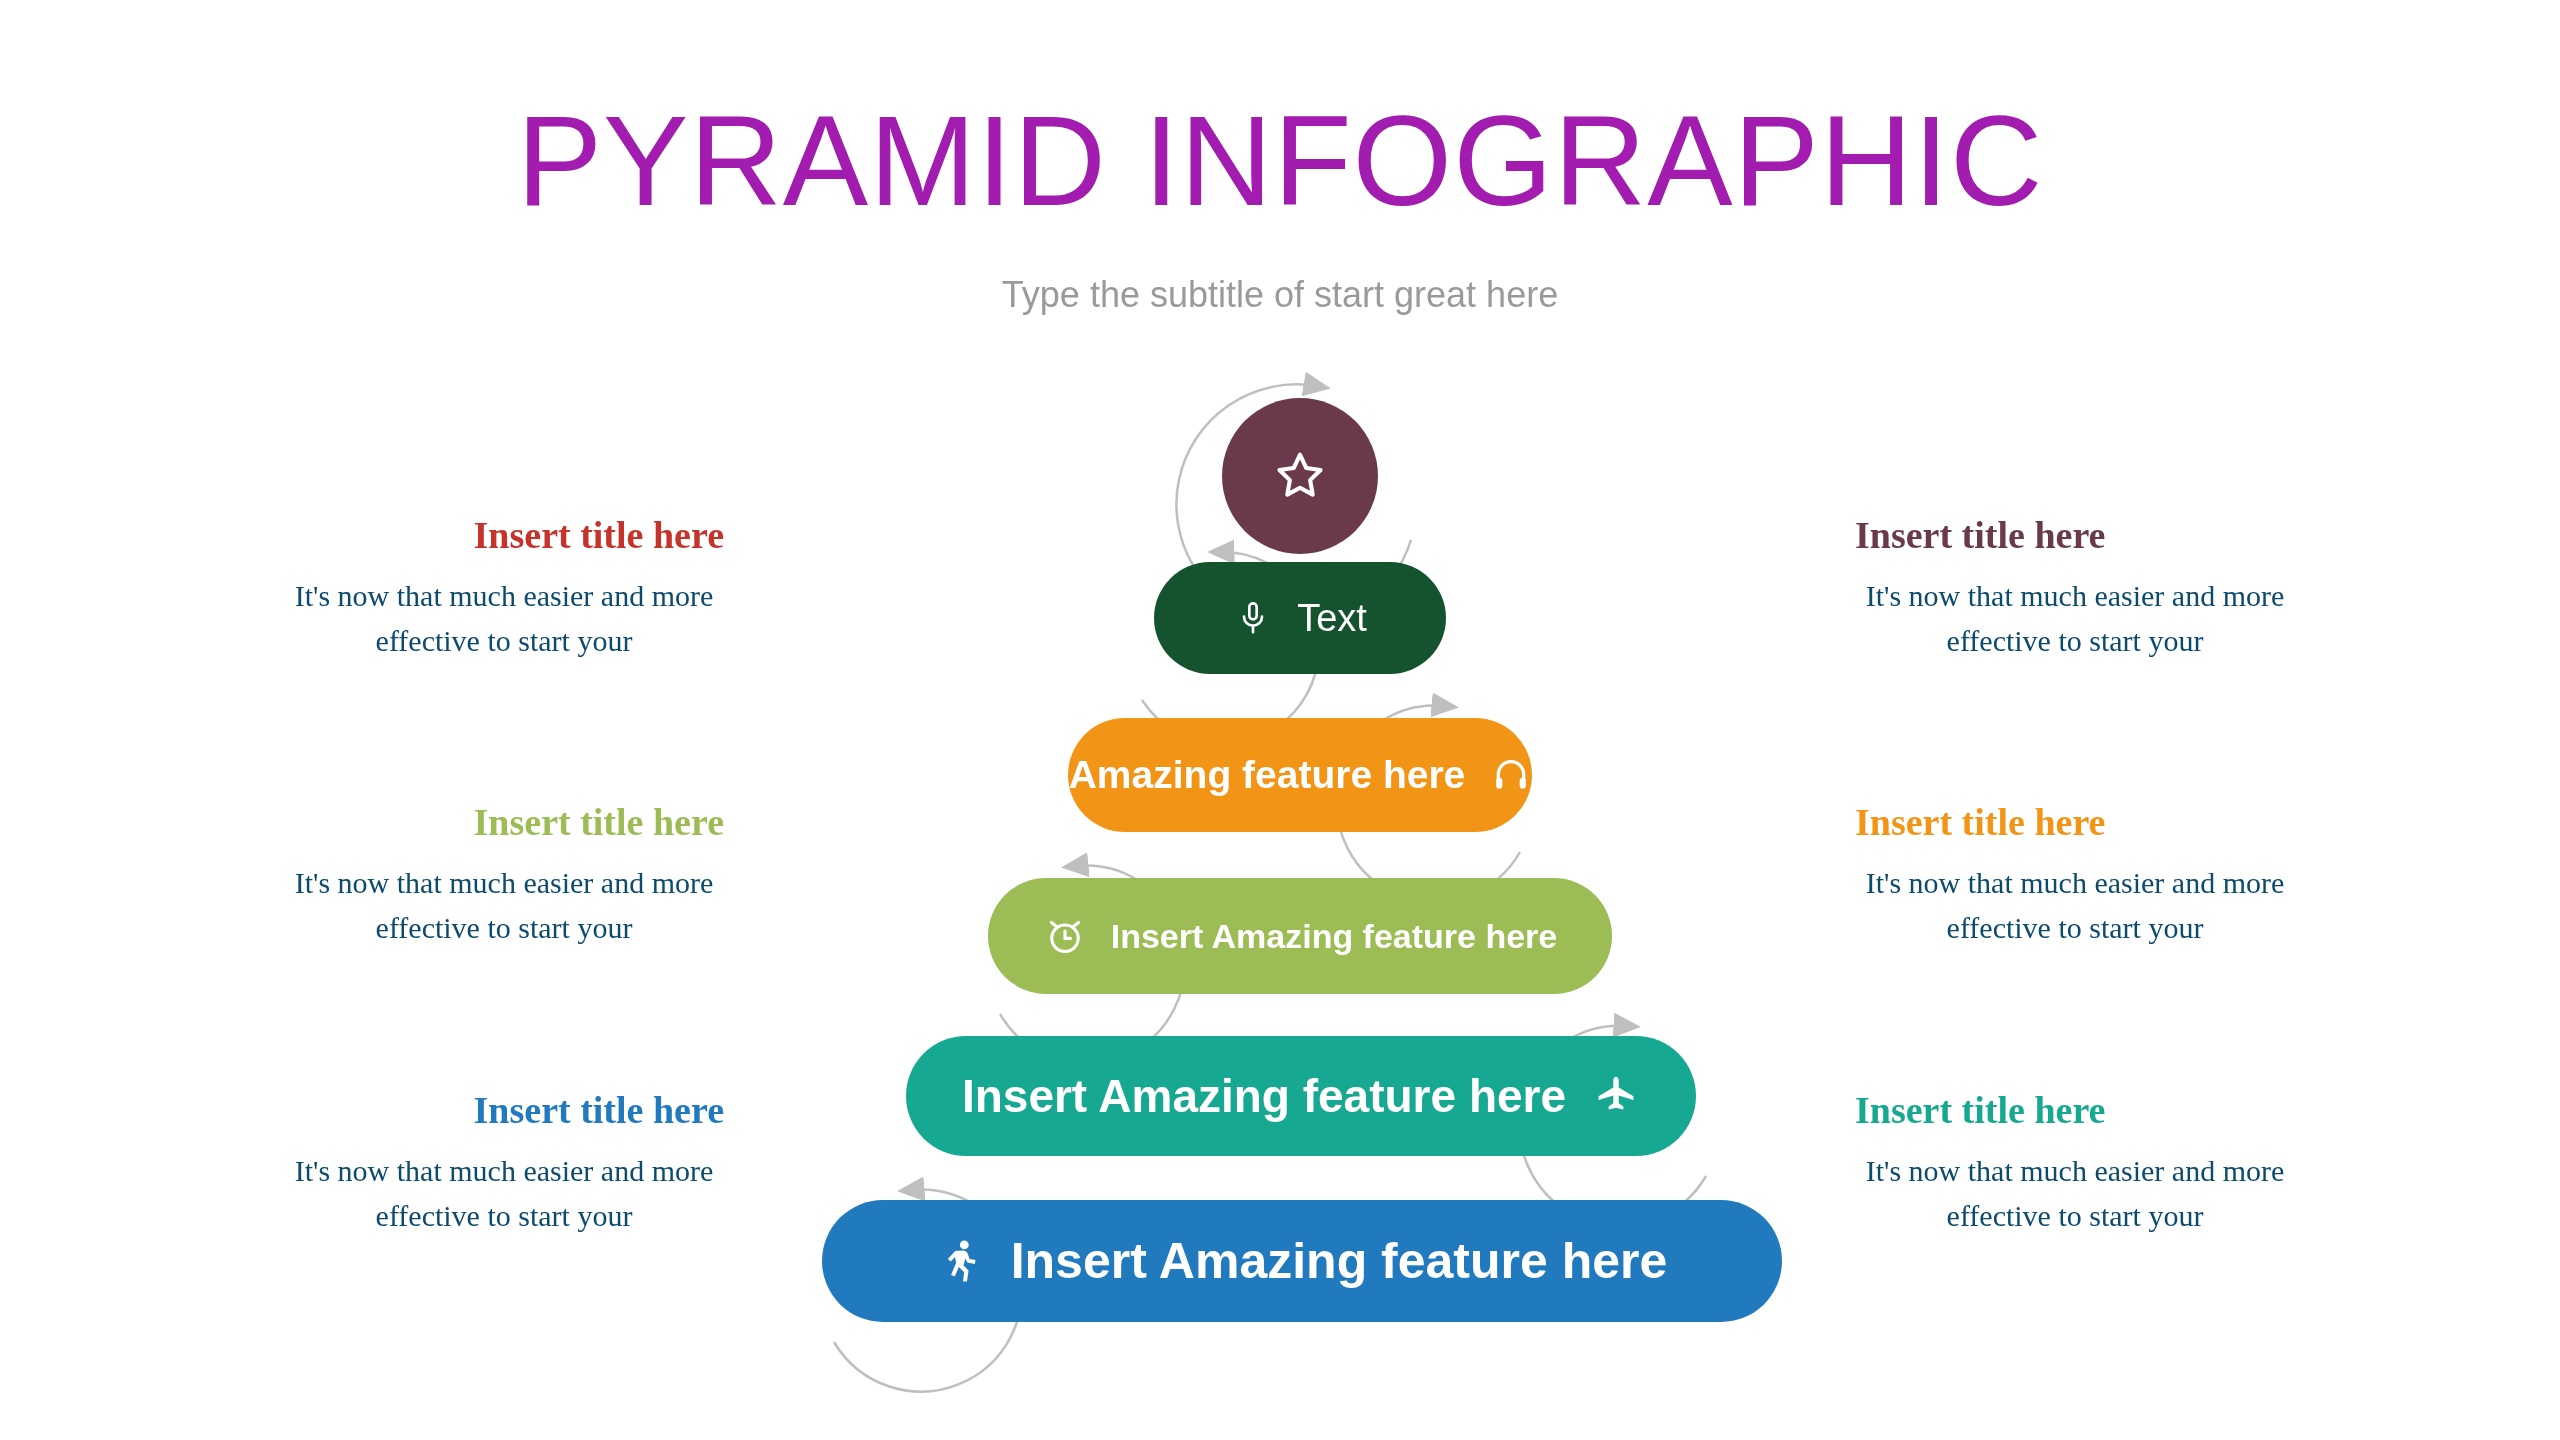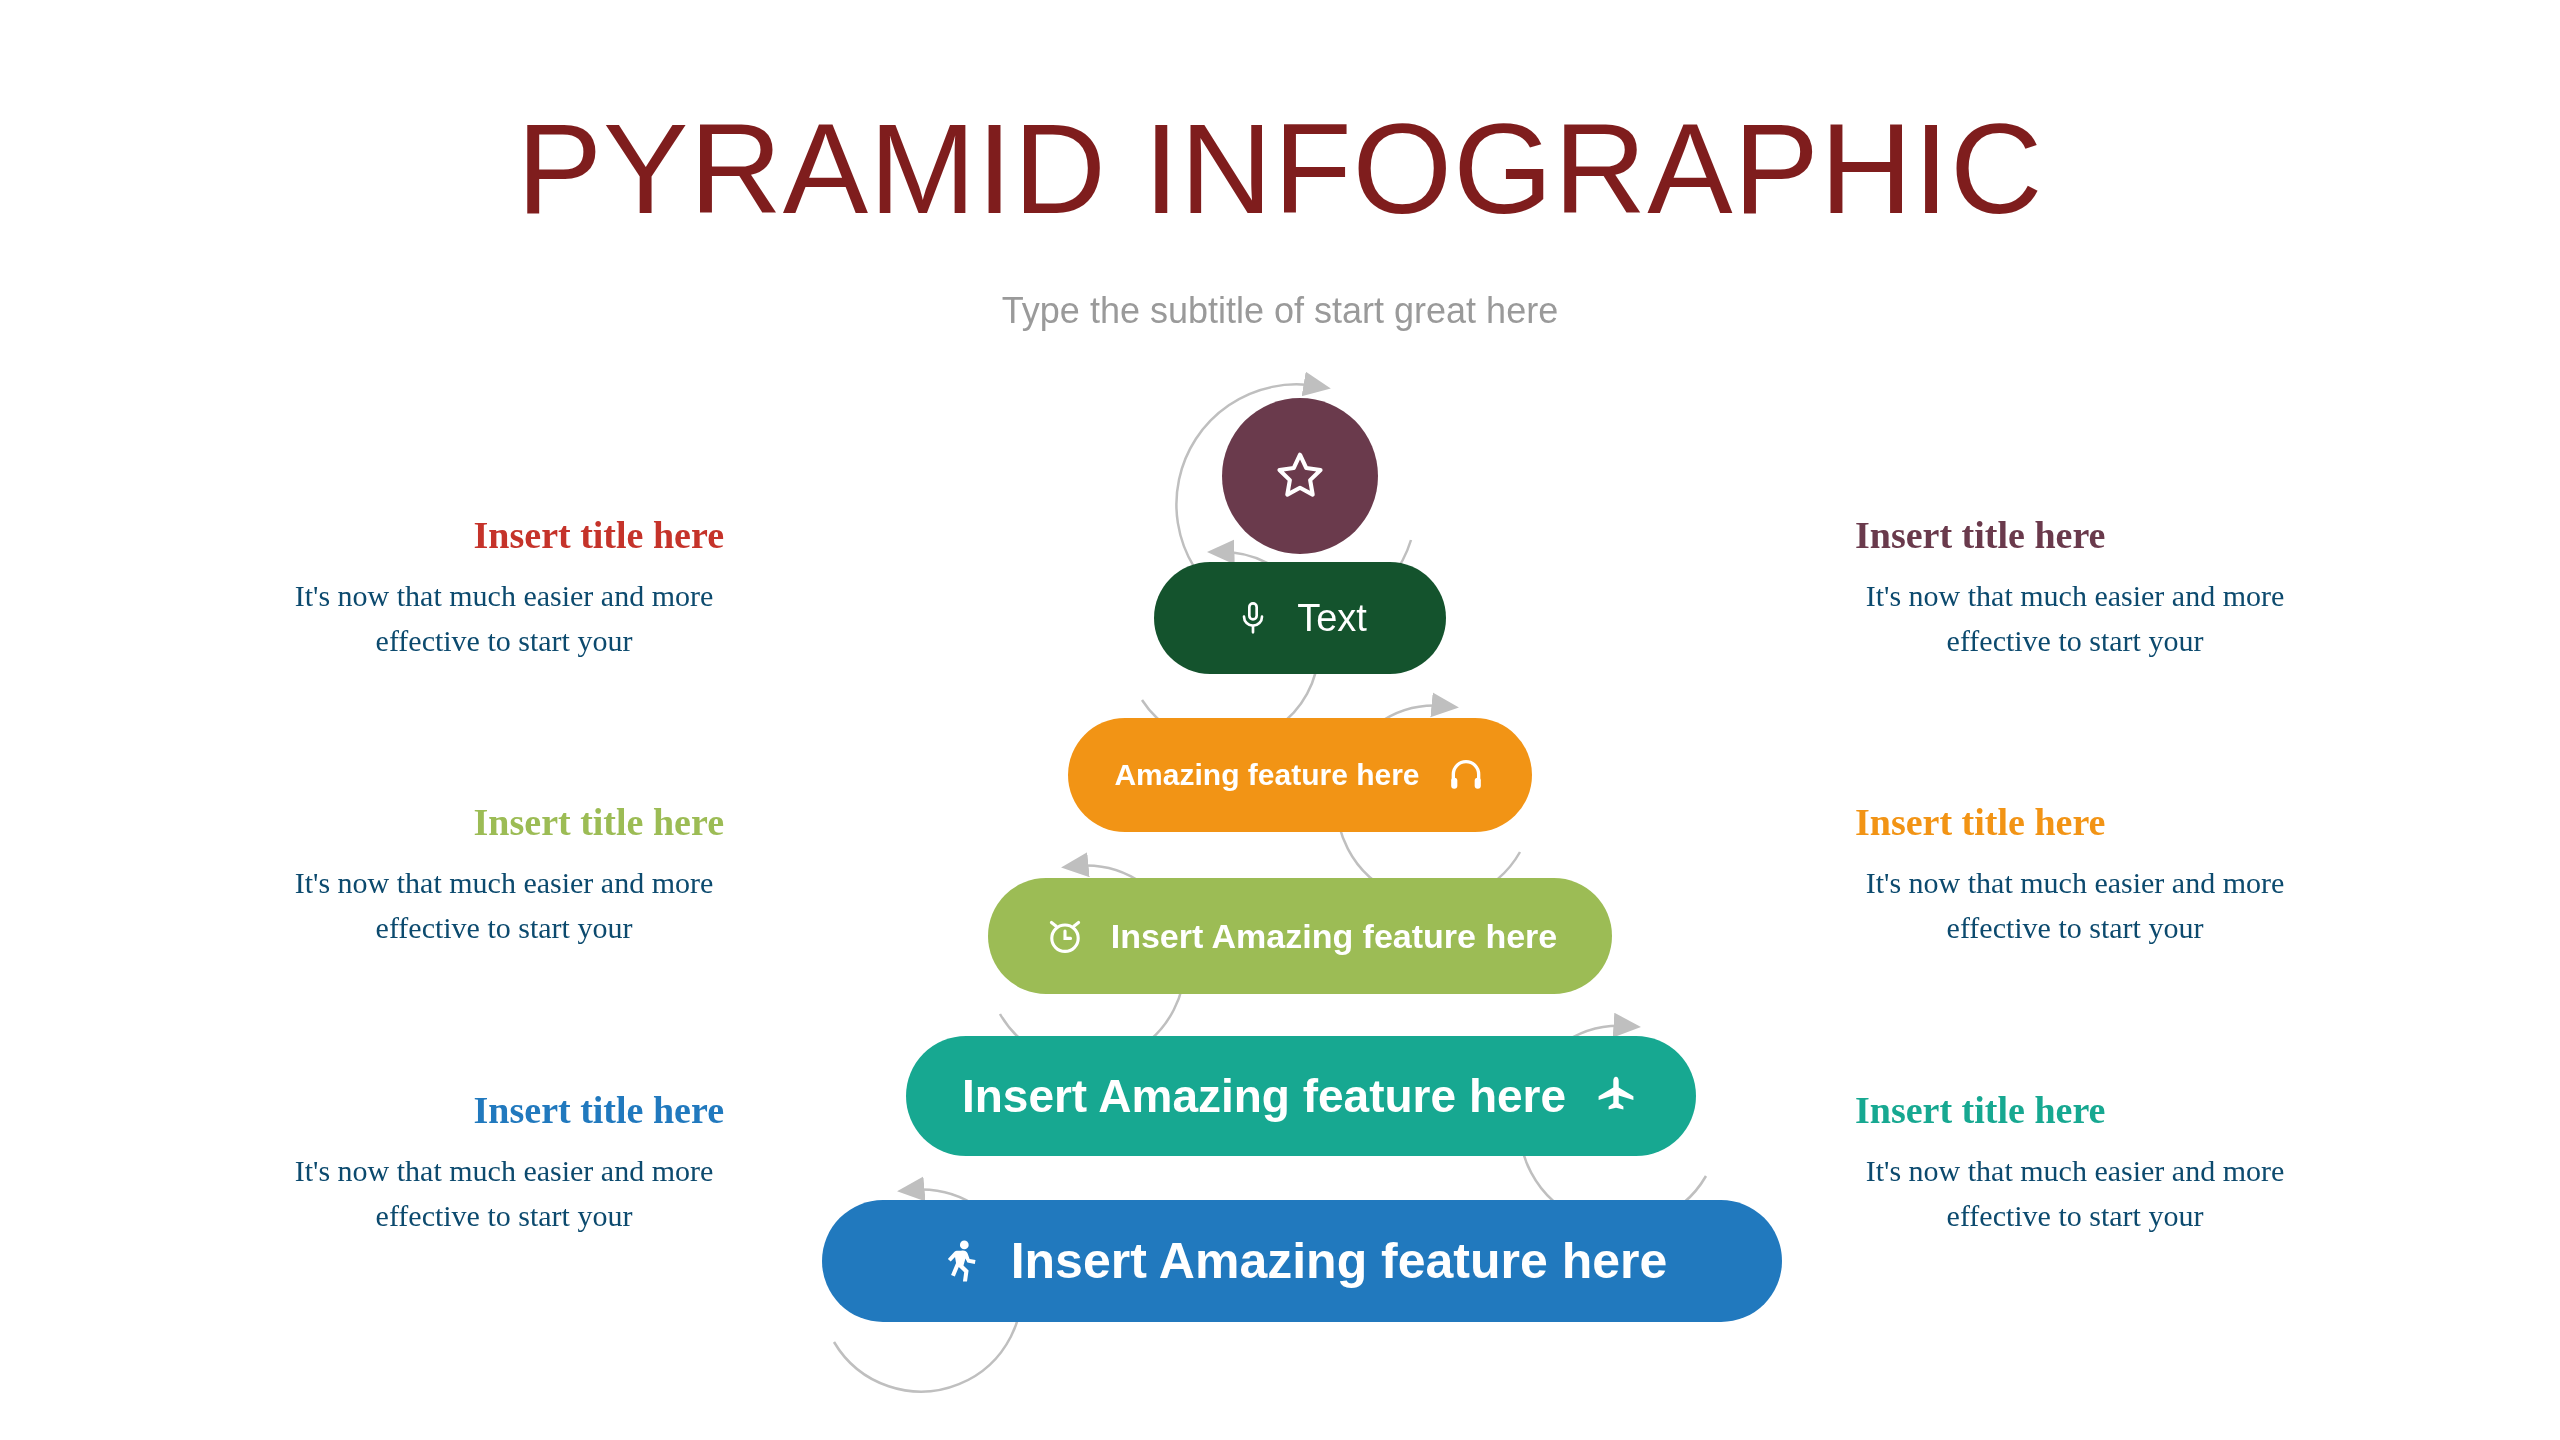--- a/index.html
+++ b/index.html
@@ -8,22 +8,22 @@
     background:#ffffff;
     font-family:"Liberation Sans", sans-serif;
     overflow:hidden;
     position:relative;
   }
   .slide{position:absolute;inset:0;}
 
   
   .header{position:absolute;top:0;left:0;width:2560px;text-align:center;}
   .title{
-    font-size:128px;font-weight:400;color:#7f1d1d;
-    letter-spacing:1px;margin:16px;padding-top:86px;line-height:1.05;
+    font-size:128px;font-weight:400;color:#a21caf;
+    letter-spacing:1px;margin:8px;padding-top:86px;line-height:1.05;
     font-family:"Liberation Sans", sans-serif;
   }
   .subtitle{
     font-size:36px;color:#9a9a9a;font-weight:400;
     margin:0;padding-top:38px;
   }
 
   
   .pyramid{position:absolute;left:0;top:0;width:2560px;height:1440px;}
   .arcs{position:absolute;left:0;top:0;width:2560px;height:1440px;pointer-events:none;}
@@ -40,21 +40,21 @@
     left:1222px;top:398px;width:156px;height:156px;
   }
   .lv1{ left:1154px; top:562px;  width:292px; height:112px; border-radius:56px; }
   .lv2{ left:1068px; top:718px;  width:464px; height:114px; border-radius:57px; }
   .lv3{ left:988px;  top:878px;  width:624px; height:116px; border-radius:58px; }
   .lv4{ left:906px;  top:1036px; width:790px; height:120px; border-radius:60px; }
   .lv5{ left:822px;  top:1200px; width:960px; height:122px; border-radius:61px; }
 
   .lv-label{font-weight:700;}
   .lv1 .lv-label{font-size:38px;font-weight:400;}
-  .lv2 .lv-label{font-size:30px;}
+  .lv2 .lv-label{font-size:39px;}
   .lv3 .lv-label{font-size:34px;}
   .lv4 .lv-label{font-size:46px;}
   .lv5 .lv-label{font-size:50px;}
 
   .lv-icon{display:inline-flex;align-items:center;justify-content:center;}
   .lv-icon svg{display:block;fill:#ffffff;}
   .icon-left{margin-right:24px;}
   .icon-right{margin-left:26px;}
 
   

